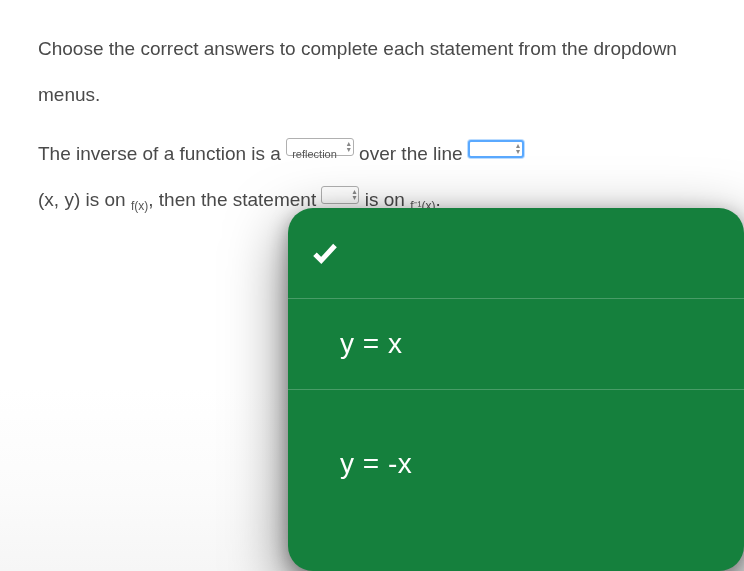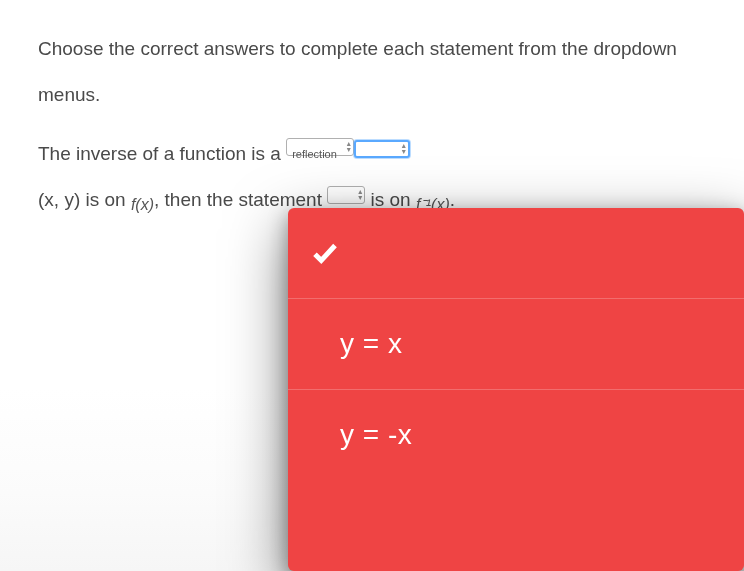--- a/index.html
+++ b/index.html
@@ -52,22 +52,21 @@
     box-shadow: 0 0 0 1px rgba(90,169,255,0.4);
     padding: 0px 15px 0px 4px;
   }
   .inline-dropdown.wide {
     width: 56px;
   }
   .inline-dropdown.small {
     width: 38px;
   }
   .sub {
-    font-size: 16px;
-    font-style: italic;
+    font-size: 12px;
     vertical-align: -4px;
     color: #555;
   }
   .updown {
     position: absolute;
     right: 3px;
     top: 50%;
     transform: translateY(-50%);
     font-size: 8px;
     line-height: 6px;
@@ -88,57 +87,57 @@
     pointer-events: none;
   }
 
   
   .popup {
     position: absolute;
     left: 288px;
     top: 208px;
     width: 456px;
     height: 363px;
-    background: #ef4444;
-    border-radius: 6px;
+    background: #15803d;
+    border-radius: 25px;
     box-shadow: 0 20px 60px rgba(0,0,0,0.5), 0 6px 20px rgba(0,0,0,0.35);
     overflow: hidden;
     color: #fff;
     font-size: 28px;
   }
   .popup-row {
     height: 90.75px;
     border-bottom: 1px solid rgba(255,255,255,0.22);
     display: flex;
     align-items: center;
     padding-left: 52px;
     cursor: pointer;
     font-weight: 400;
     letter-spacing: 0.5px;
   }
-  .popup-row:last-child { border-bottom: none; }
+  .popup-row:last-child { border-bottom: none; align-items: flex-end; }
   .popup-row.check {
     padding-left: 22px;
   }
   .checkmark {
     width: 30px;
     height: 30px;
     stroke: #fff;
     stroke-width: 4;
     fill: none;
   }
 </style>
 </head>
 <body>
 
 <div class="content">
   <p class="paragraph">Choose the correct answers to complete each statement from the dropdown menus.</p>
 
   <p class="paragraph" style="line-height:2.4;">
-    <span>The inverse of a function is a </span><span class="inline-dropdown"><span>reflection</span><span class="updown">▴<br>▾</span></span><span class="inline-dropdown focused wide"><span></span><span class="updown">▴<br>▾</span></span>
+    <span>The inverse of a function is a </span><span class="inline-dropdown"><span>reflection</span><span class="updown">▴<br>▾</span></span><span> over the line </span><span class="inline-dropdown focused wide"><span></span><span class="updown">▴<br>▾</span></span>
     <br>
     <span>(x, y) is on </span><span class="sub">f(x)</span><span>, then the statement </span><span class="inline-dropdown small"><span></span><span class="updown">▴<br>▾</span></span><span> is on </span><span class="sub">f⁻¹(x)</span><span>.</span>
   </p>
 </div>
 
 <div class="fade"></div>
 
 <div class="popup">
   <div class="popup-row check">
     <svg class="checkmark" viewBox="0 0 24 24">

